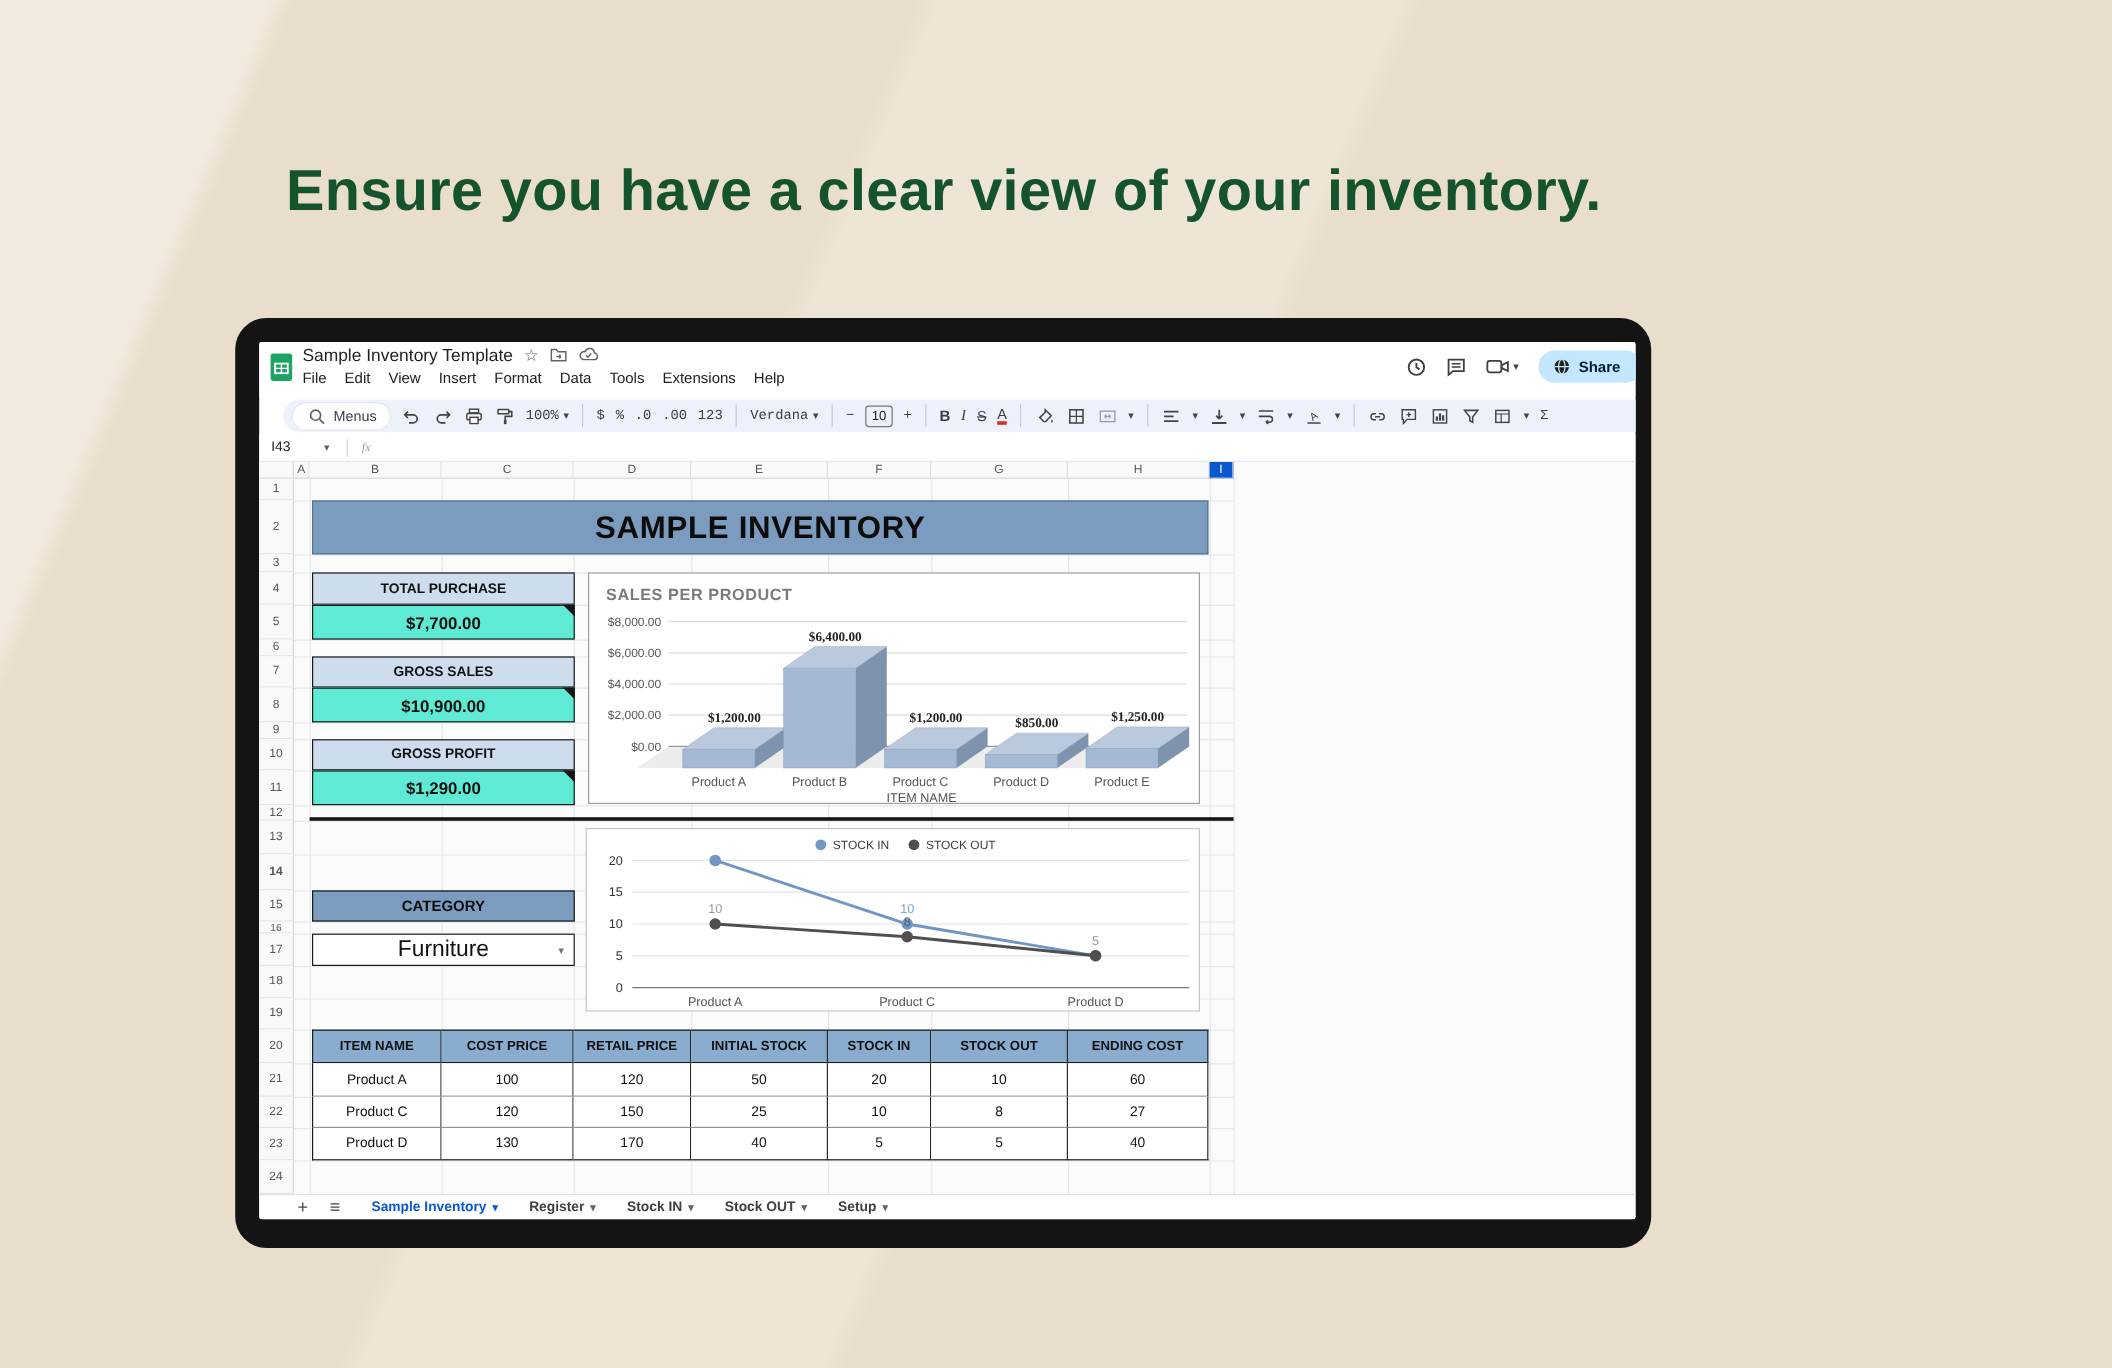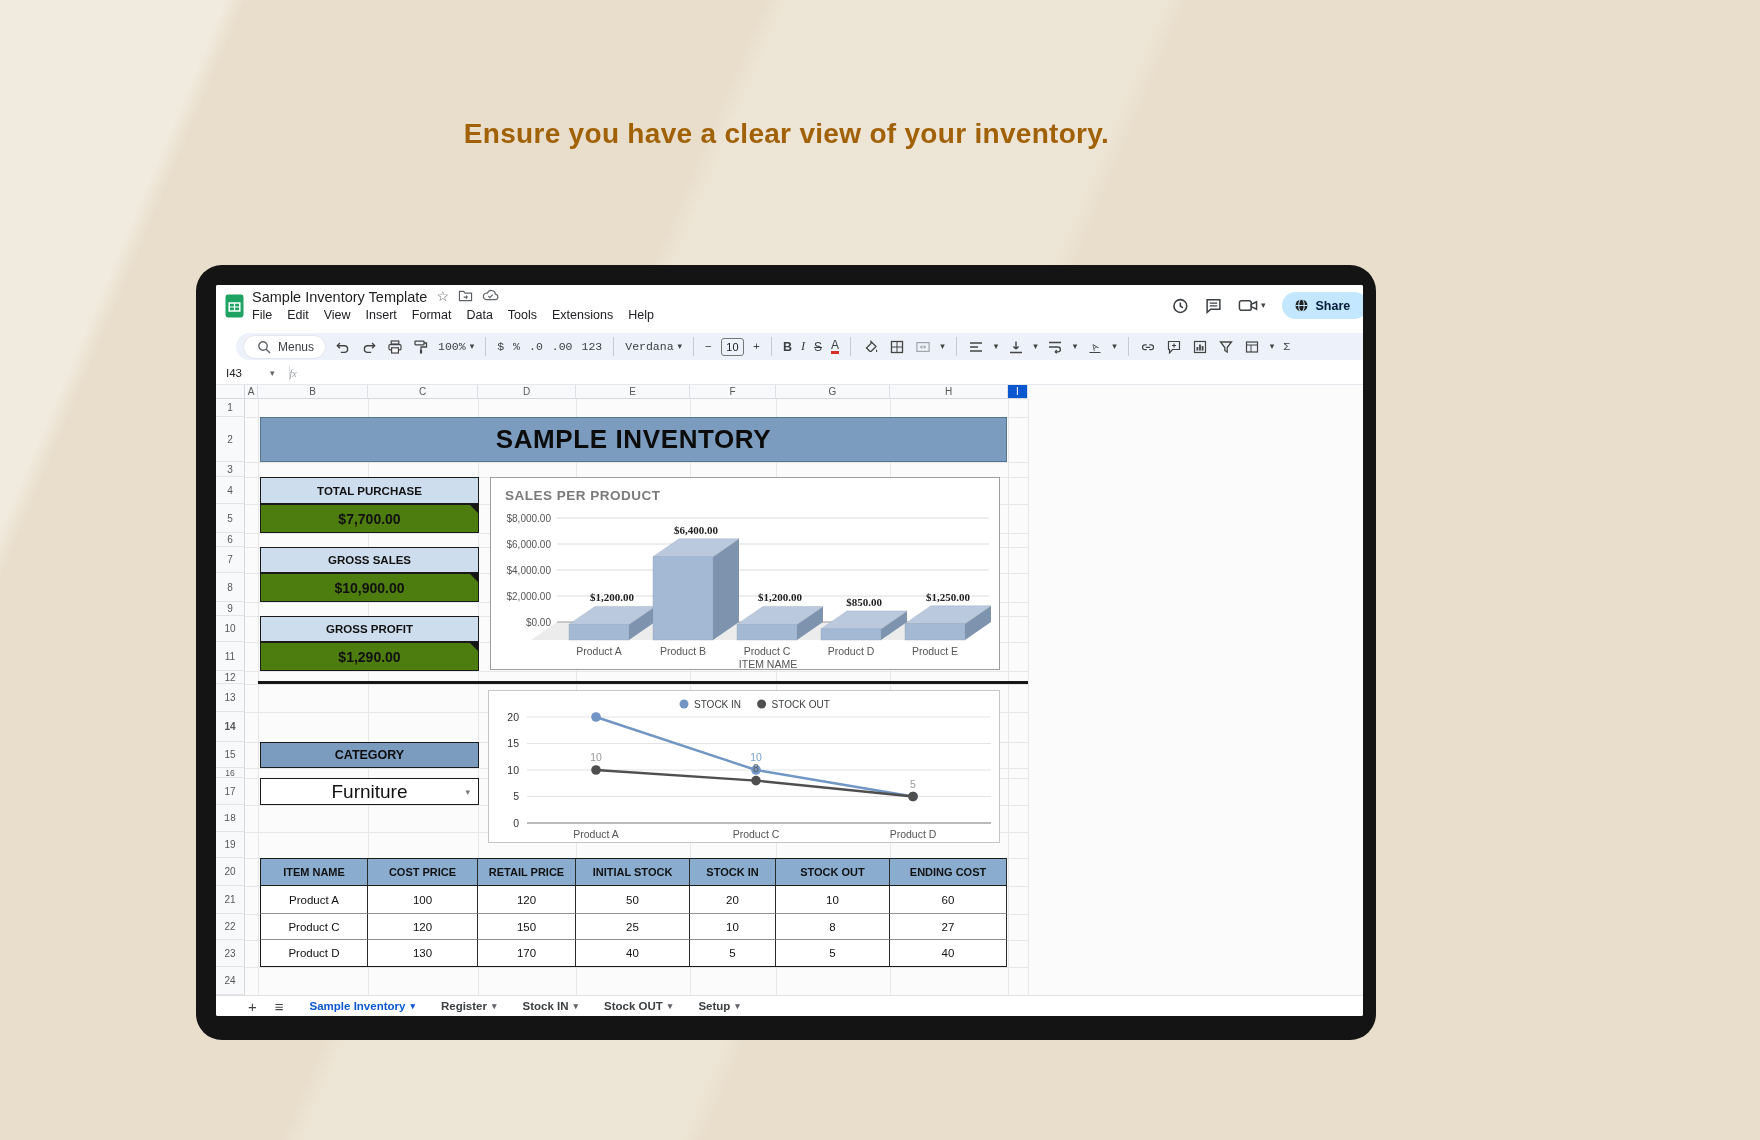--- a/index.html
+++ b/index.html
@@ -6,21 +6,21 @@
   html,body { width:1760px; height:1140px; overflow:hidden; }
   body{
     font-family:"Liberation Sans", sans-serif;
     background:#e9decb;
     background-image:
       linear-gradient(113deg, rgba(255,255,255,.38) 0 10%, rgba(255,255,255,0) 11% 34%, rgba(255,255,255,.20) 35% 52%, rgba(255,255,255,0) 53%);
     position:relative;
   }
   .hero{ position:absolute; left:0; top:96px; width:1573px; text-align:center; }
   .hero-sub{ font-size:23px; color:#25262b; letter-spacing:.2px; }
-  .hero-title{ margin-top:22px; font-size:28px; font-weight:bold; color:#a16207; letter-spacing:.3px; }
+  .hero-title{ margin-top:36px; font-size:48px; font-weight:bold; color:#14532d; letter-spacing:.3px; }
 
   .laptop{ position:absolute; left:196px; top:265px; width:1180px; height:775px; background:#141414; border-radius:26px; }
   .screen{ position:absolute; left:20px; top:20px; width:1147px; height:731px; background:#fff; overflow:hidden; border-radius:2px; }
 
   
   .titlebar{ position:absolute; left:0; top:0; width:1147px; height:46px; background:#fff; }
   .sheets-logo{ position:absolute; left:9px; top:9px; width:19px; height:24px; }
   .title-row{ position:absolute; left:36px; top:4px; display:flex; align-items:flex-start; gap:9px; }
   .doc-title{ font-size:14.5px; color:#1f1f1f; }
   .t-ic{ color:#5f6368; font-size:14px; line-height:1; display:inline-flex; align-items:center; }
@@ -47,38 +47,38 @@
   .tb-i{ font-style:italic; font-size:12.5px; color:#3c4043; font-family:"Liberation Serif",serif; }
   .tb-s{ font-size:12px; color:#3c4043; text-decoration:line-through; }
   .tb-a{ font-size:12px; color:#3c4043; border-bottom:3px solid #d93025; line-height:1.05; }
   .zoom-wrap,.font-wrap{ display:flex; align-items:center; gap:4px; }
 
   
   .fxbar{ position:absolute; left:0; top:77px; width:1147px; height:23px; background:#fff; border-bottom:1px solid #e4e7eb; display:flex; align-items:center; }
   .cellref{ font-size:11.5px; color:#202124; padding-left:10px; width:48px; }
   .fx-caret{ font-size:9px; color:#5f6368; margin-left:6px; }
   .fx-divider{ width:1px; height:15px; background:#dadce0; margin-left:14px; }
-  .fx-label{ font-size:10px; font-style:italic; color:#9aa0a6; margin-left:0; font-family:"Liberation Serif",serif; }
+  .fx-label{ font-size:10px; font-style:italic; color:#9aa0a6; margin-left:12px; font-family:"Liberation Serif",serif; }
 
   
   .sheet{ position:absolute; left:0; top:100px; width:1147px; height:610px; background:#fbfbfb; overflow:hidden; }
   .corner-cell{ position:absolute; left:0; top:0; width:29px; height:14px; background:#f8f9fa; border-right:1px solid #d5d8dc; border-bottom:1px solid #d5d8dc; z-index:2; }
   .colhdr{ position:absolute; top:0; height:14px; background:#f8f9fa; border-right:1px solid #dcdfe3; border-bottom:1px solid #d5d8dc;
            font-size:10px; color:#575757; display:flex; align-items:center; justify-content:center; z-index:2; }
   .colhdr.sel{ background:#0b57d0; color:#fff; }
   .rowhdr{ position:absolute; left:0; width:29px; background:#f8f9fa; border-right:1px solid #d5d8dc; border-bottom:1px solid #e2e4e7;
            font-size:10px; color:#575757; display:flex; align-items:center; justify-content:center; z-index:2; }
   .gline{ position:absolute; background:#e5e7e9; z-index:0; }
 
   .ov{ position:absolute; z-index:3; }
   .band-title{ left:44px; top:32px; width:747px; height:45px; background:#7b9cbe; border:1px solid #54758f;
                display:flex; align-items:center; justify-content:center; font-size:26px; font-weight:bold; color:#0c0c0c; letter-spacing:.6px; }
   .sum-label{ left:44px; width:219px; background:#cdddee; border:1.5px solid #1a1a1a; display:flex; align-items:center; justify-content:center;
               font-size:11.5px; font-weight:bold; color:#111; }
-  .sum-value{ left:44px; width:219px; background:#4d7c0f; border:1.5px solid #1a1a1a; display:flex; align-items:center; justify-content:center;
+  .sum-value{ left:44px; width:219px; background:#5eead4; border:1.5px solid #1a1a1a; display:flex; align-items:center; justify-content:center;
               font-size:14px; font-weight:bold; color:#111; }
   .dogear{ position:absolute; top:-1px; right:-1px; width:0; height:0; border-top:10px solid #161616; border-left:10px solid transparent; }
   .card{ background:#fff; }
   .bar-card{ left:274px; top:92px; width:510px; height:193px; border:1px solid #9e9e9e; }
   .line-card{ left:272px; top:305px; width:512px; height:153px; border:1px solid #c6c6c6; }
   .divider{ left:42px; top:296px; width:770px; height:3px; background:#161616; }
   .cat-label{ left:44px; top:357px; width:219px; height:26px; background:#7b9cbe; border:1.5px solid #1a1a1a;
               display:flex; align-items:center; justify-content:center; font-size:12.5px; font-weight:bold; color:#0c0c0c; }
   .cat-select{ left:44px; top:393px; width:219px; height:27px; background:#fff; border:1.5px solid #1a1a1a;
                display:flex; align-items:center; justify-content:center; font-size:19px; color:#111; position:absolute; }

